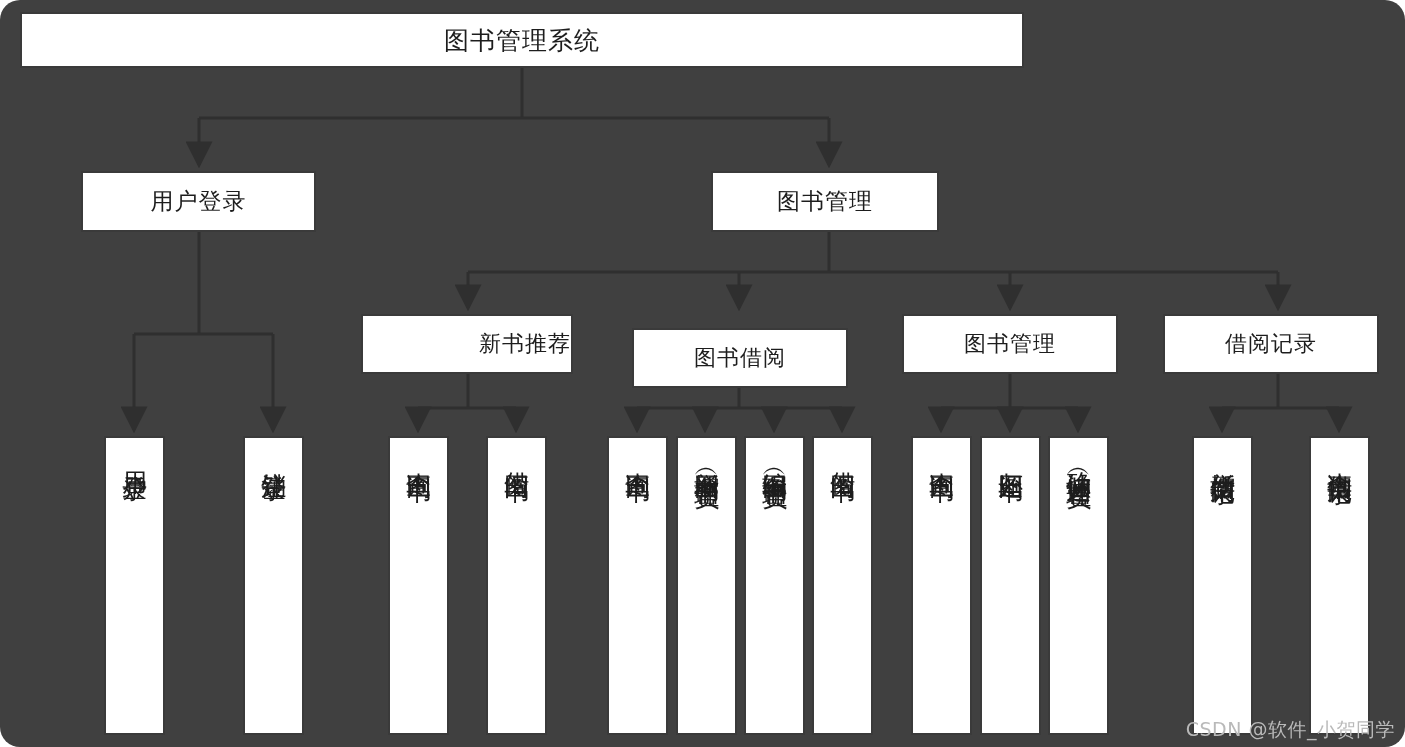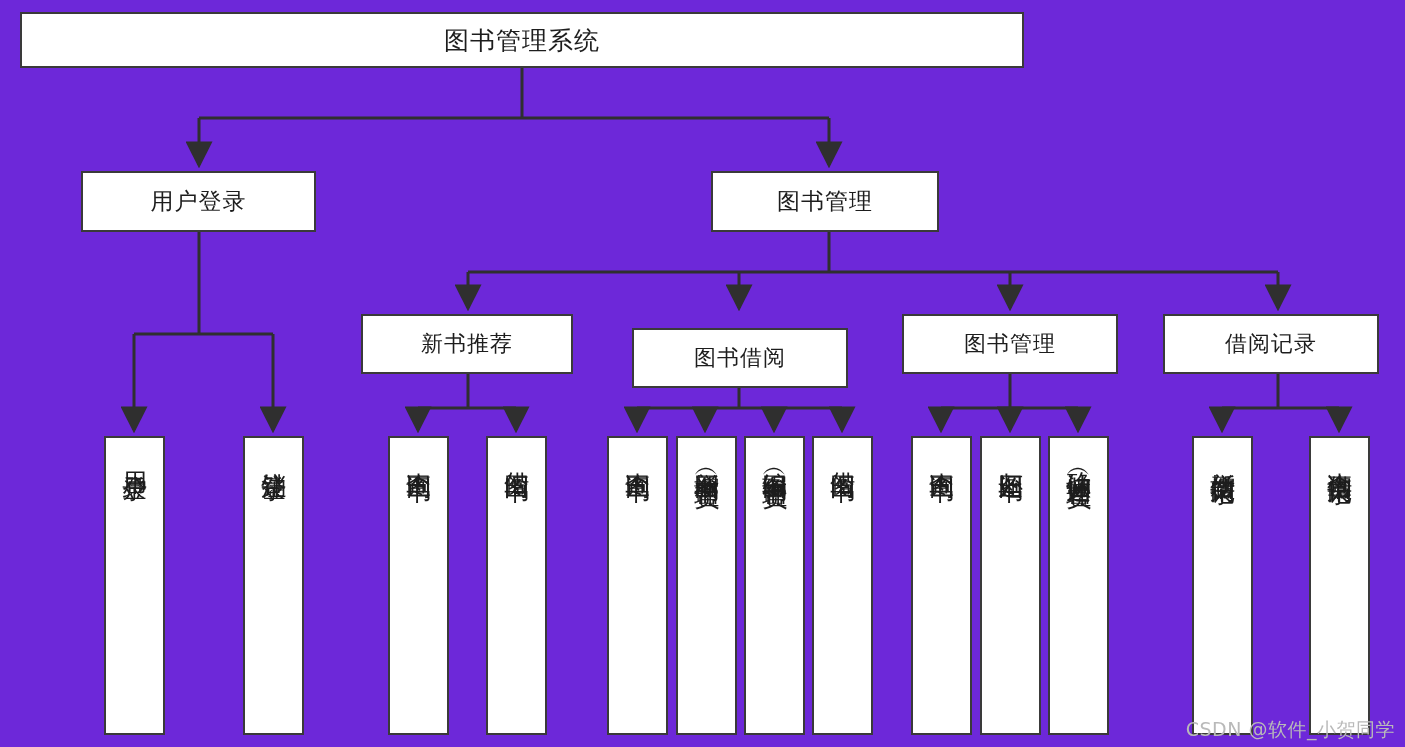--- a/index.html
+++ b/index.html
@@ -5,22 +5,23 @@
 <style>
   html,body{margin:0;padding:0;background:#ffffff;}
   body{
     font-family:"DejaVu Sans","Liberation Sans",sans-serif;
     -webkit-font-smoothing:antialiased;
   }
   #diagram{
     position:relative;
     width:1405px;
     height:747px;
-    background:#6d28d9;
+    background:#404040;
     overflow:hidden;
+    border-radius:20px;
   }
   #edges{
     position:absolute;
     left:0; top:0;
     width:1405px; height:747px;
     pointer-events:none;
   }
   .node{
     position:absolute;
     box-sizing:border-box;
@@ -123,21 +124,21 @@
   </div>
 
   <div class="node level1" style="left:81px; top:171px; width:235px; height:61px;">
     <span class="hlabel">用户登录</span>
   </div>
 
   <div class="node level1" style="left:711px; top:171px; width:228px; height:61px;">
     <span class="hlabel">图书管理</span>
   </div>
 
-  <div class="node level2" style="left:361px; top:314px; width:212px; height:60px;">
+  <div class="node level2" style="left:361px; top:314px; width:212px; height:60px;justify-content:flex-end;">
     <span class="hlabel">新书推荐</span>
   </div>
 
   <div class="node level2" style="left:632px; top:328px; width:216px; height:60px;">
     <span class="hlabel">图书借阅</span>
   </div>
 
   <div class="node level2" style="left:902px; top:314px; width:216px; height:60px;">
     <span class="hlabel">图书管理</span>
   </div>

